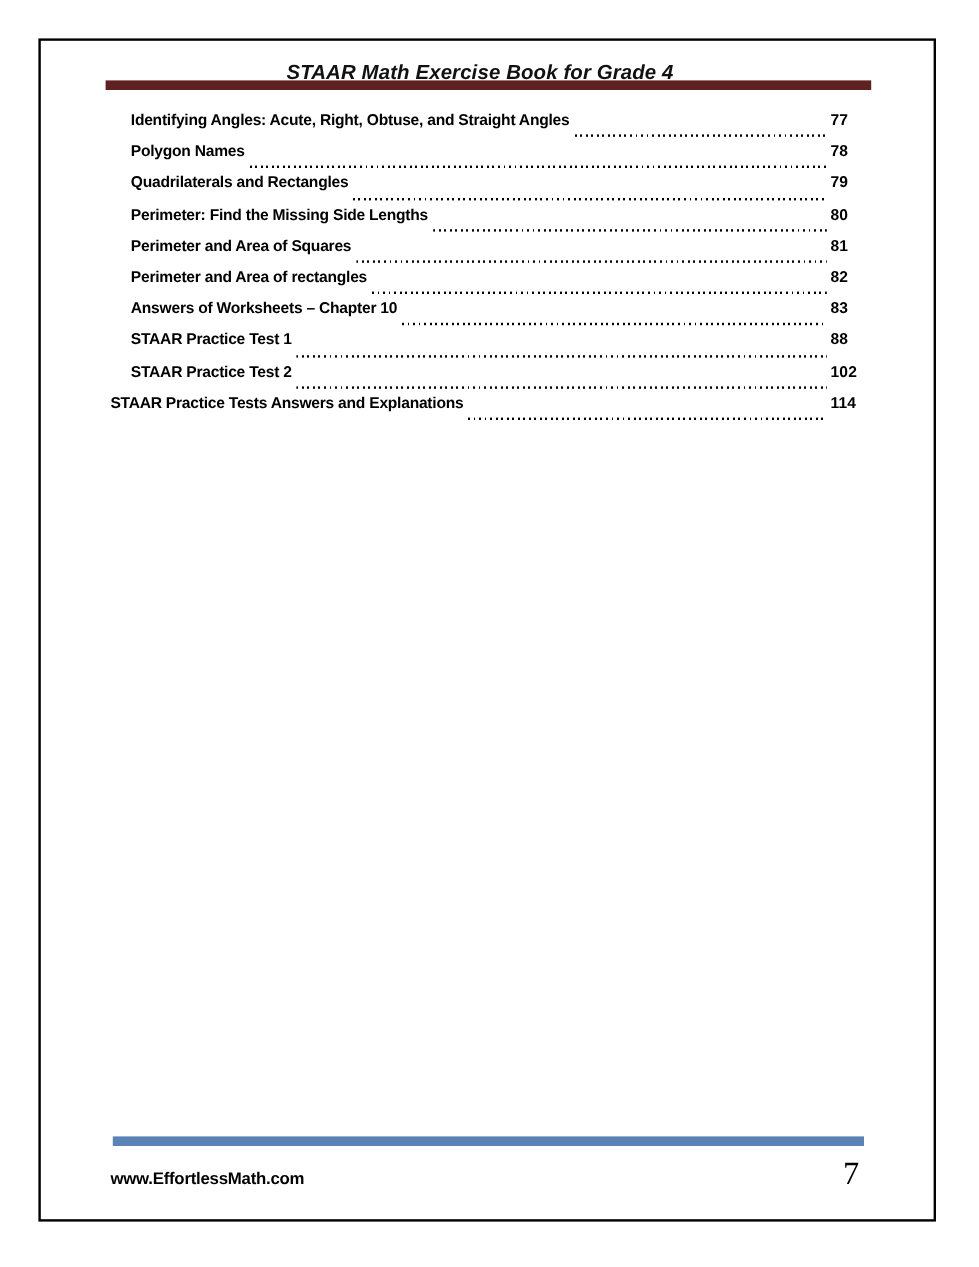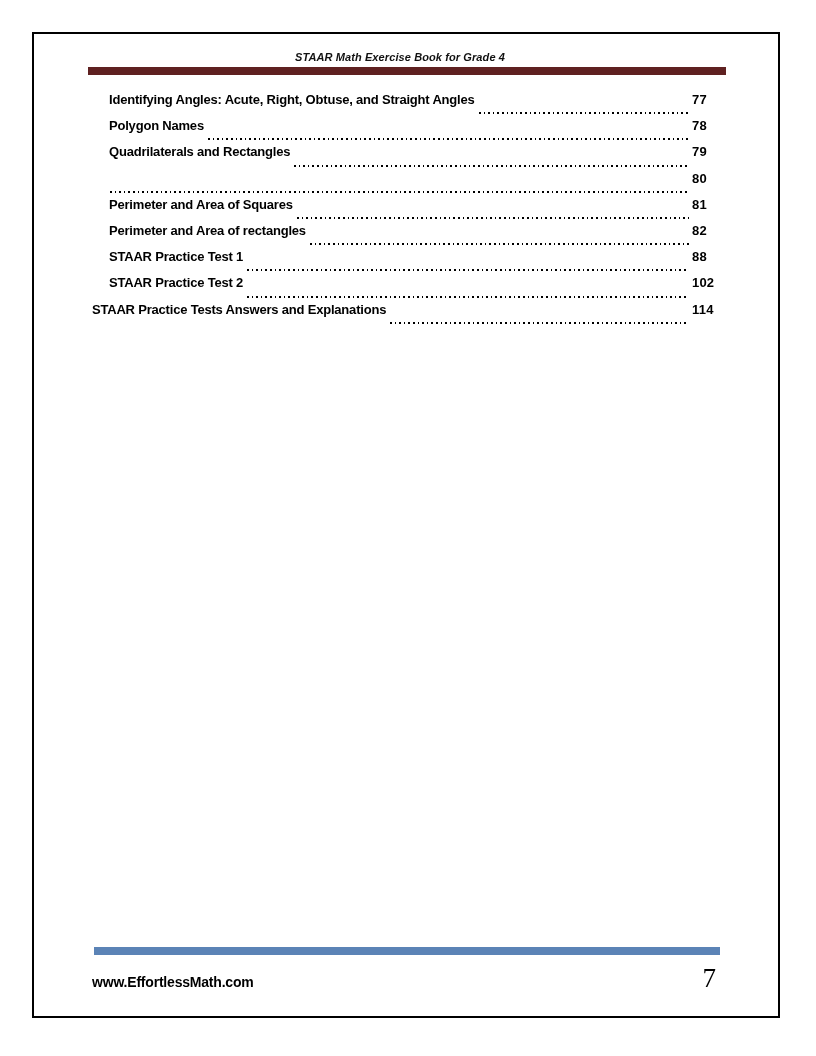--- a/index.html
+++ b/index.html
@@ -26,21 +26,21 @@
     border: 2px solid #000000;
     background: #ffffff;
     box-sizing: border-box;
   }
   .book-title {
     position: absolute;
     top: 17px;
     left: 0;
     right: 12px;
     text-align: center;
-    font-size: 11px;
+    font-size: 17px;
     font-weight: bold;
     font-style: italic;
     color: #111111;
     letter-spacing: 0.1px;
   }
   .rule-top {
     position: absolute;
     top: 33px;
     left: 54px;
     right: 52px;
@@ -131,32 +131,38 @@
         <span class="toc-title">Polygon Names</span>
         <span class="toc-leader"></span>
         <span class="toc-page">78</span>
       </div>
       <div class="toc-row indent">
         <span class="toc-title">Quadrilaterals and Rectangles</span>
         <span class="toc-leader"></span>
         <span class="toc-page">79</span>
       </div>
       <div class="toc-row indent">
+        <span class="toc-title">Perimeter: Find the Missing Side Lengths</span>
         <span class="toc-leader"></span>
         <span class="toc-page">80</span>
       </div>
       <div class="toc-row indent">
         <span class="toc-title">Perimeter and Area of Squares</span>
         <span class="toc-leader"></span>
         <span class="toc-page">81</span>
       </div>
       <div class="toc-row indent">
         <span class="toc-title">Perimeter and Area of rectangles</span>
         <span class="toc-leader"></span>
         <span class="toc-page">82</span>
+      </div>
+      <div class="toc-row indent">
+        <span class="toc-title">Answers of Worksheets – Chapter 10</span>
+        <span class="toc-leader"></span>
+        <span class="toc-page">83</span>
       </div>
       <div class="toc-row indent">
         <span class="toc-title">STAAR Practice Test 1</span>
         <span class="toc-leader"></span>
         <span class="toc-page">88</span>
       </div>
       <div class="toc-row indent">
         <span class="toc-title">STAAR Practice Test 2</span>
         <span class="toc-leader"></span>
         <span class="toc-page">102</span>

